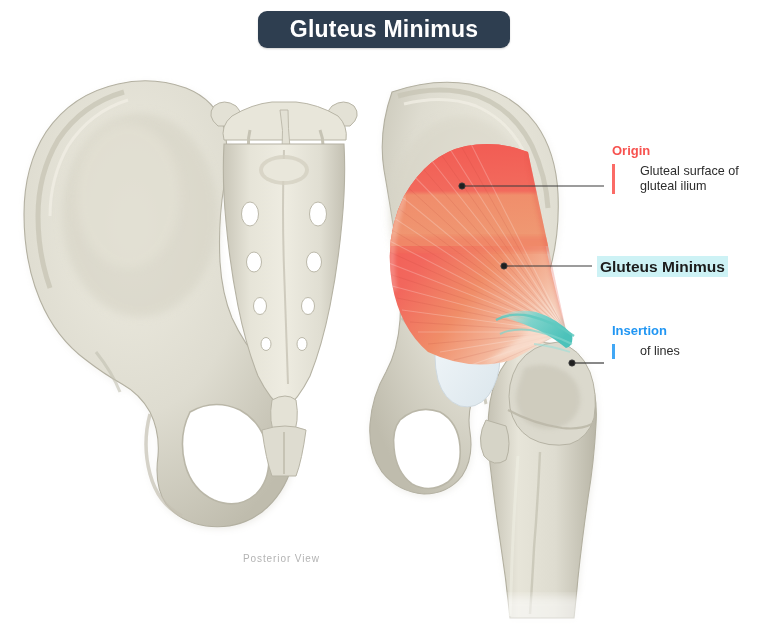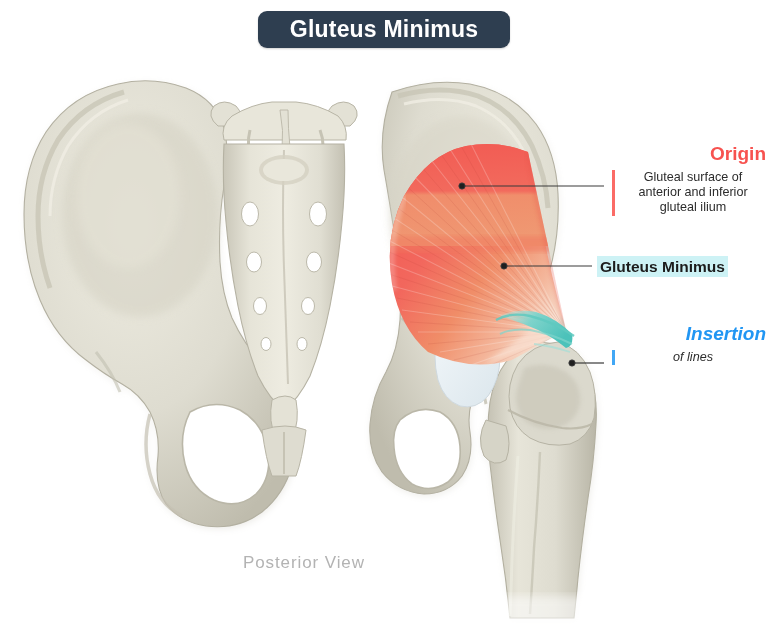--- a/index.html
+++ b/index.html
@@ -20,43 +20,43 @@
   #title-banner span{
     color:#ffffff;font-size:23px;font-weight:bold;letter-spacing:.2px;
     line-height:1;
   }
 
   
   #anatomy{position:absolute;left:0;top:0;width:768px;height:629px;}
 
   
   .ann{position:absolute;}
-  .ann-head{font-size:19px;font-weight:bold;line-height:1;margin:0 0 7px 0;text-align:right;}
+  .ann-head{font-size:13px;font-weight:bold;line-height:1;margin:0 0 7px 0;}
   .ann-body{
     font-size:12.6px;line-height:15.2px;color:#2c2c2c;
-    padding-left:5px;border-left:3px solid #ccc;text-align:center;
+    padding-left:25px;border-left:3px solid #ccc;
   }
   #ann-origin{left:612px;top:144px;width:154px;}
   #ann-origin .ann-head{color:#f7524f;}
   #ann-origin .ann-body{border-left-color:#fb6b66;}
 
-  #ann-insertion{left:612px;top:324px;width:154px;font-style:italic;}
+  #ann-insertion{left:612px;top:324px;width:154px;}
   #ann-insertion .ann-head{color:#2196f3;}
   #ann-insertion .ann-body{border-left-color:#41a7f5;}
 
   #ann-muscle{
     position:absolute;left:597px;top:256px;
     font-size:15.5px;font-weight:bold;color:#1c1c1c;
     background:#cdf2f5;padding:1px 3px;line-height:1.25;white-space:nowrap;
   }
 
   
   #caption{
     position:absolute;left:243px;top:553px;
-    font-size:17px;color:#b3b3b3;letter-spacing:.9px;
+    font-size:10px;color:#b3b3b3;letter-spacing:.9px;
   }
 </style>
 </head>
 <body>
 
 <div id="stage">
 
   <svg id="anatomy" viewBox="0 0 768 629" xmlns="http://www.w3.org/2000/svg">
     <defs>
       <radialGradient id="gBoneL" cx="40%" cy="32%" r="78%">
@@ -321,21 +321,20 @@
   </svg>
 
   <div id="title-banner">
     <span>Gluteus Minimus</span>
   </div>
 
   <div class="ann" id="ann-origin">
     <div class="ann-head">Origin</div>
     <div class="ann-body">
       <div>Gluteal surface of</div>
-      <div>anterior and inferior</div>
       <div>gluteal ilium</div>
     </div>
   </div>
 
   <div id="ann-muscle">Gluteus Minimus</div>
 
   <div class="ann" id="ann-insertion">
     <div class="ann-head">Insertion</div>
     <div class="ann-body">
       <div>of lines</div>

